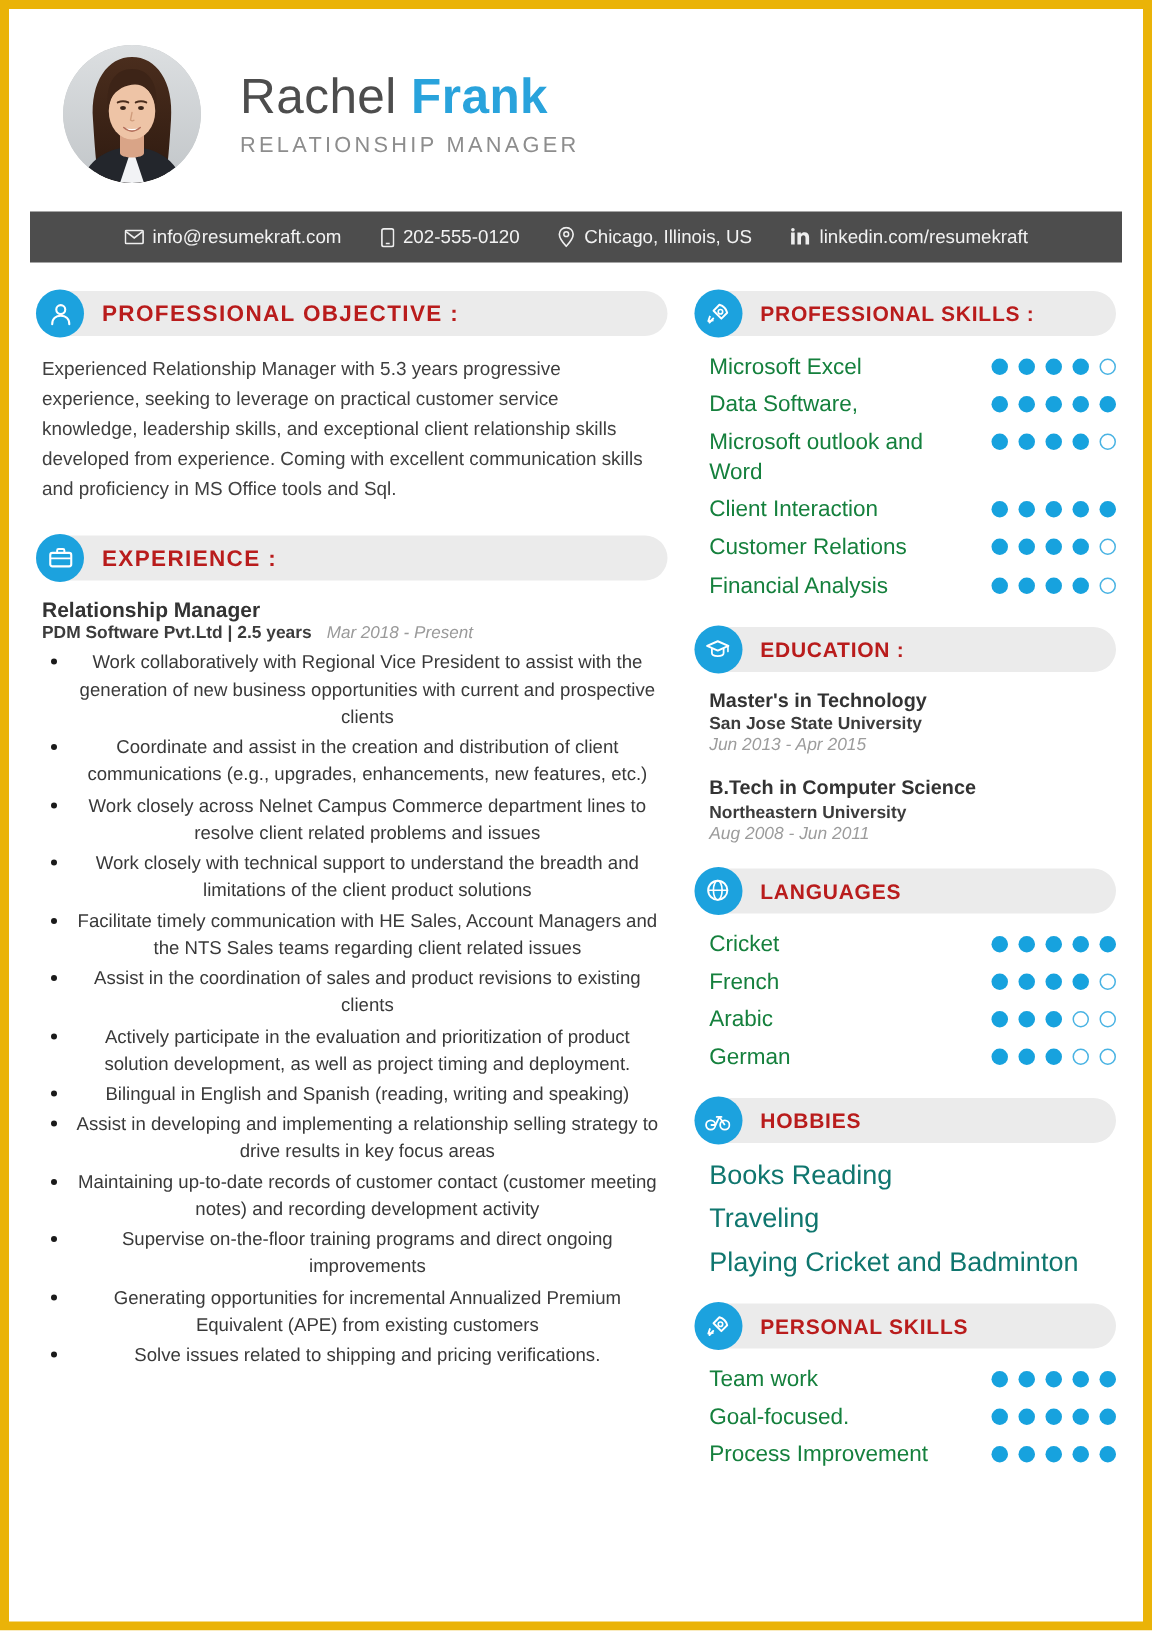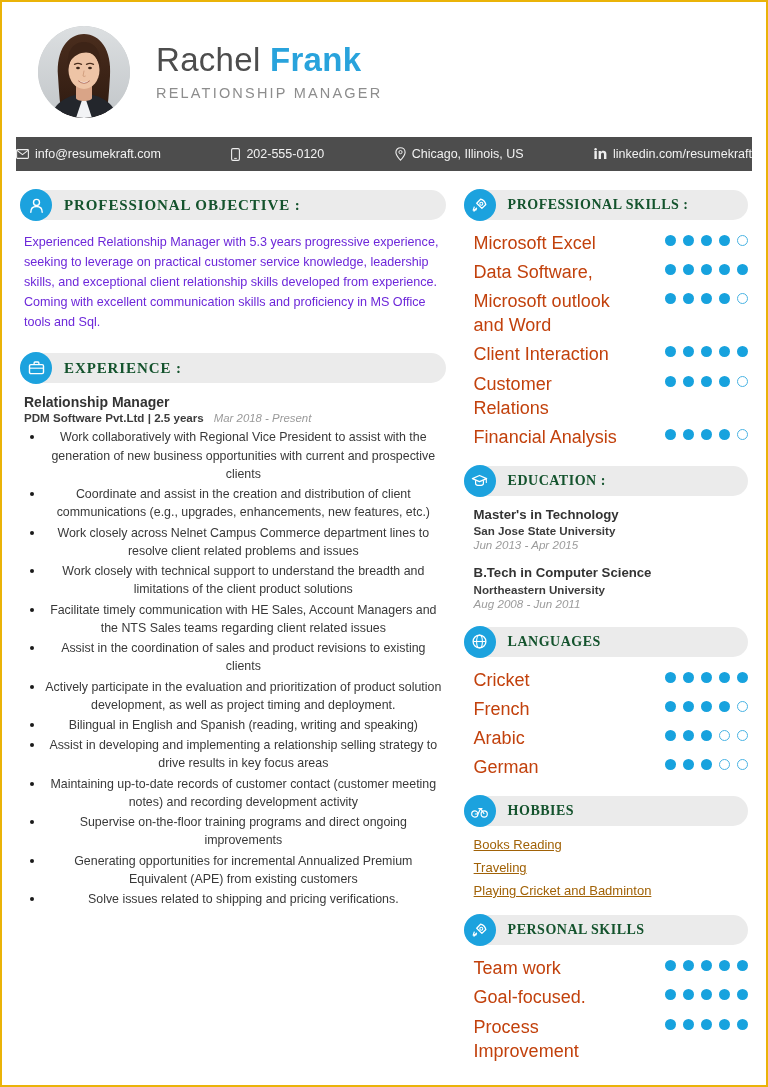--- a/index.html
+++ b/index.html
@@ -10,21 +10,21 @@
     background: #ffffff;
     font-family: "Liberation Sans", sans-serif;
     color: #3a3a3a;
     overflow: hidden;
   }
 
   .page {
     width: 768px;
     height: 1087px;
     background: #fff;
-    border: 2px solid #eab308;
+    border: 6px solid #eab308;
     position: relative;
     overflow: hidden;
   }
 
   
   .header {
     display: flex;
     align-items: center;
     padding: 22px 0 18px 36px;
     height: 135px;
@@ -56,21 +56,21 @@
     color: #8d8d8d;
     font-weight: 400;
   }
 
   
   .contactbar {
     background: #4d4d4d;
     height: 34px;
     display: flex;
     align-items: center;
-    justify-content: space-between;
+    justify-content: center;
     gap: 26px;
     color: #f2f2f2;
     font-size: 12.5px;
     margin: 0 14px;
   }
   .contact-item { display: flex; align-items: center; gap: 6px; white-space: nowrap; }
   .contact-item svg { display: block; }
 
   
   .columns { display: flex; padding: 18px 18px 0 18px; }
@@ -103,30 +103,29 @@
     display: flex;
     align-items: center;
     justify-content: center;
     z-index: 2;
   }
   .sec-icon svg { display: block; }
   .sec-title {
     font-size: 15px;
     font-weight: 700;
     letter-spacing: 0.9px;
-    color: #14532d;
-    font-family: Liberation Serif, serif;
+    color: #b91c1c;
   }
   .col-right .sec-title { font-size: 14px; letter-spacing: 0.5px; }
 
   
   .objective {
     font-size: 12.6px;
     line-height: 1.58;
-    color: #6d28d9;
+    color: #404040;
     padding: 2px 6px 0 4px;
     margin-bottom: 20px;
   }
 
   .job { padding: 0 4px; }
   .job-title {
     font-size: 14px;
     font-weight: 700;
     color: #333;
     margin-bottom: 1px;
@@ -166,22 +165,22 @@
   .rsection { margin-bottom: 16px; }
 
   .rate-row {
     display: flex;
     align-items: flex-start;
     justify-content: space-between;
     margin-bottom: 5px;
     padding-left: 10px;
   }
   .rate-label {
-    font-size: 18px;
-    color: #c2410c;
+    font-size: 15px;
+    color: #15803d;
     line-height: 1.34;
     max-width: 152px;
   }
   .dots { display: flex; gap: 7px; padding-top: 4px; flex: 0 0 auto; }
   .dot {
     width: 11px; height: 11px;
     border-radius: 50%;
     background: #17A2DE;
   }
   .dot.off {
@@ -205,25 +204,24 @@
   .edu-dates {
     font-size: 11.6px;
     font-style: italic;
     color: #9c9c9c;
     text-align: left;
     margin-top: 1px;
     padding-right: 14px;
   }
 
   .plain-item {
-    font-size: 13px;
-    color: #a16207;
+    font-size: 18px;
+    color: #0f766e;
     padding-left: 10px;
     margin-bottom: 8px;
-    text-decoration: underline;
   }
 </style>
 </head>
 <body>
 
 <div class="page">
 
   <div class="header">
     <div class="avatar">
       <svg viewBox="0 0 92 92">

